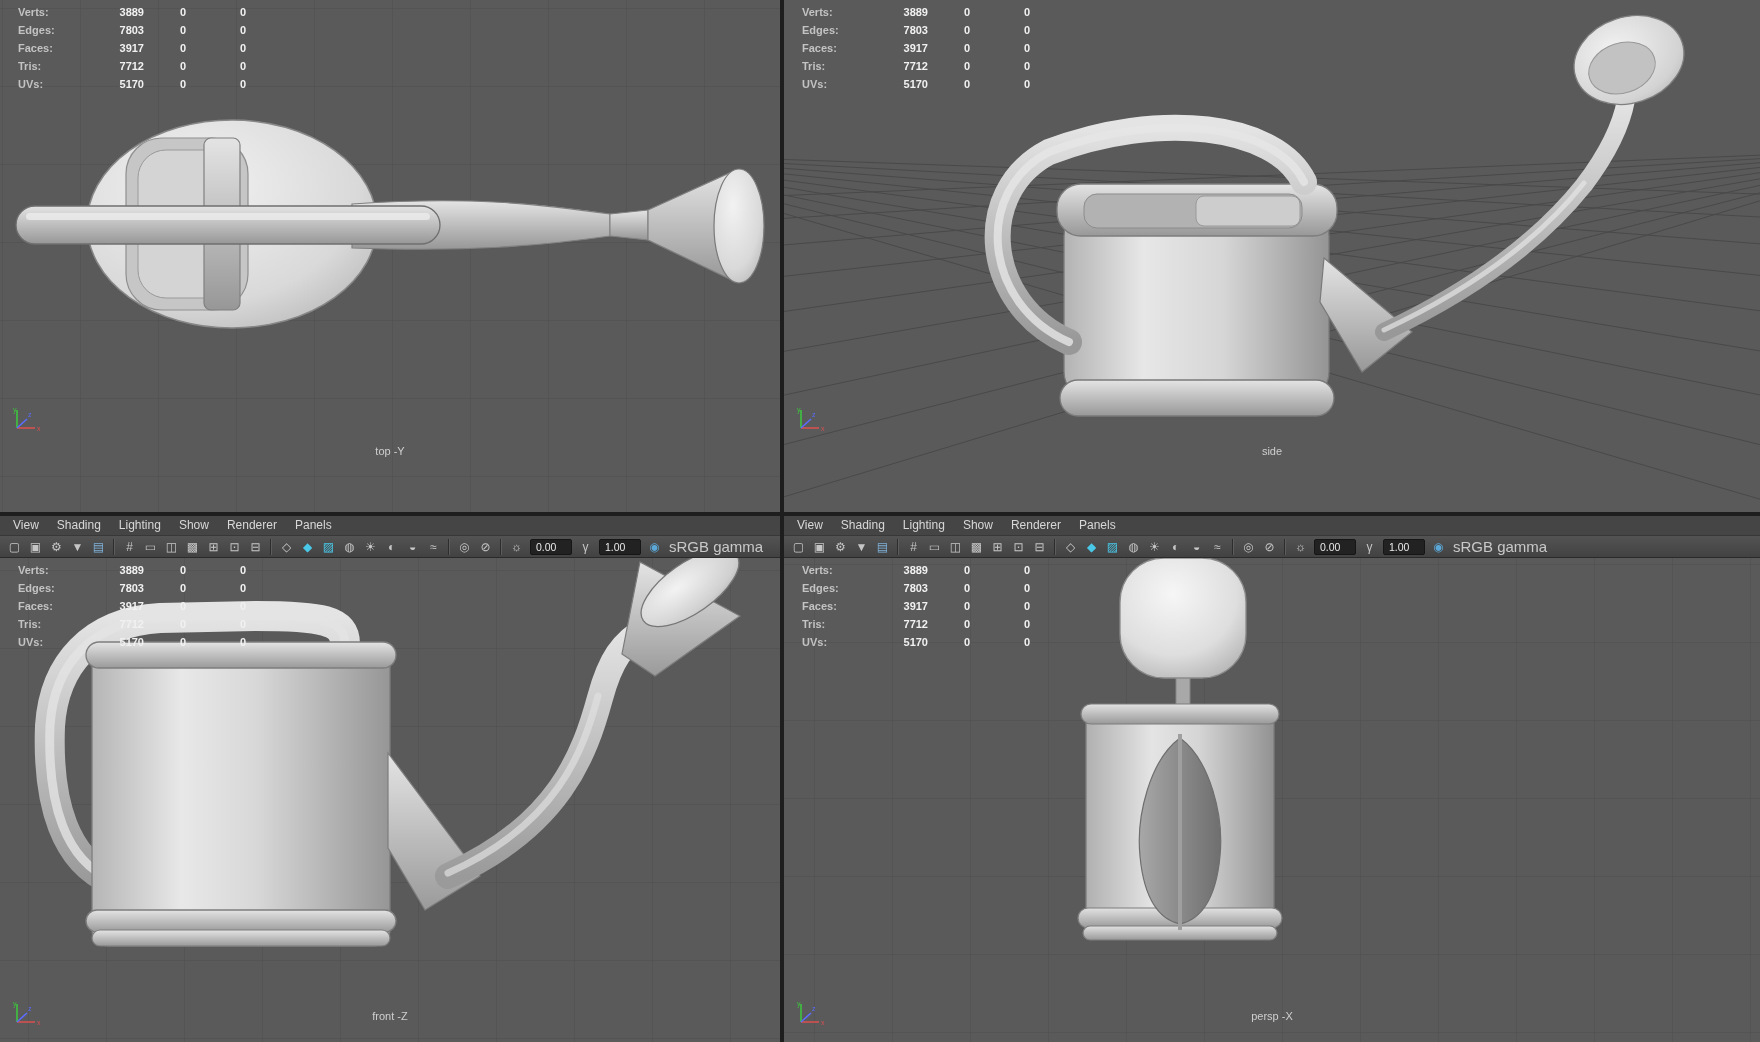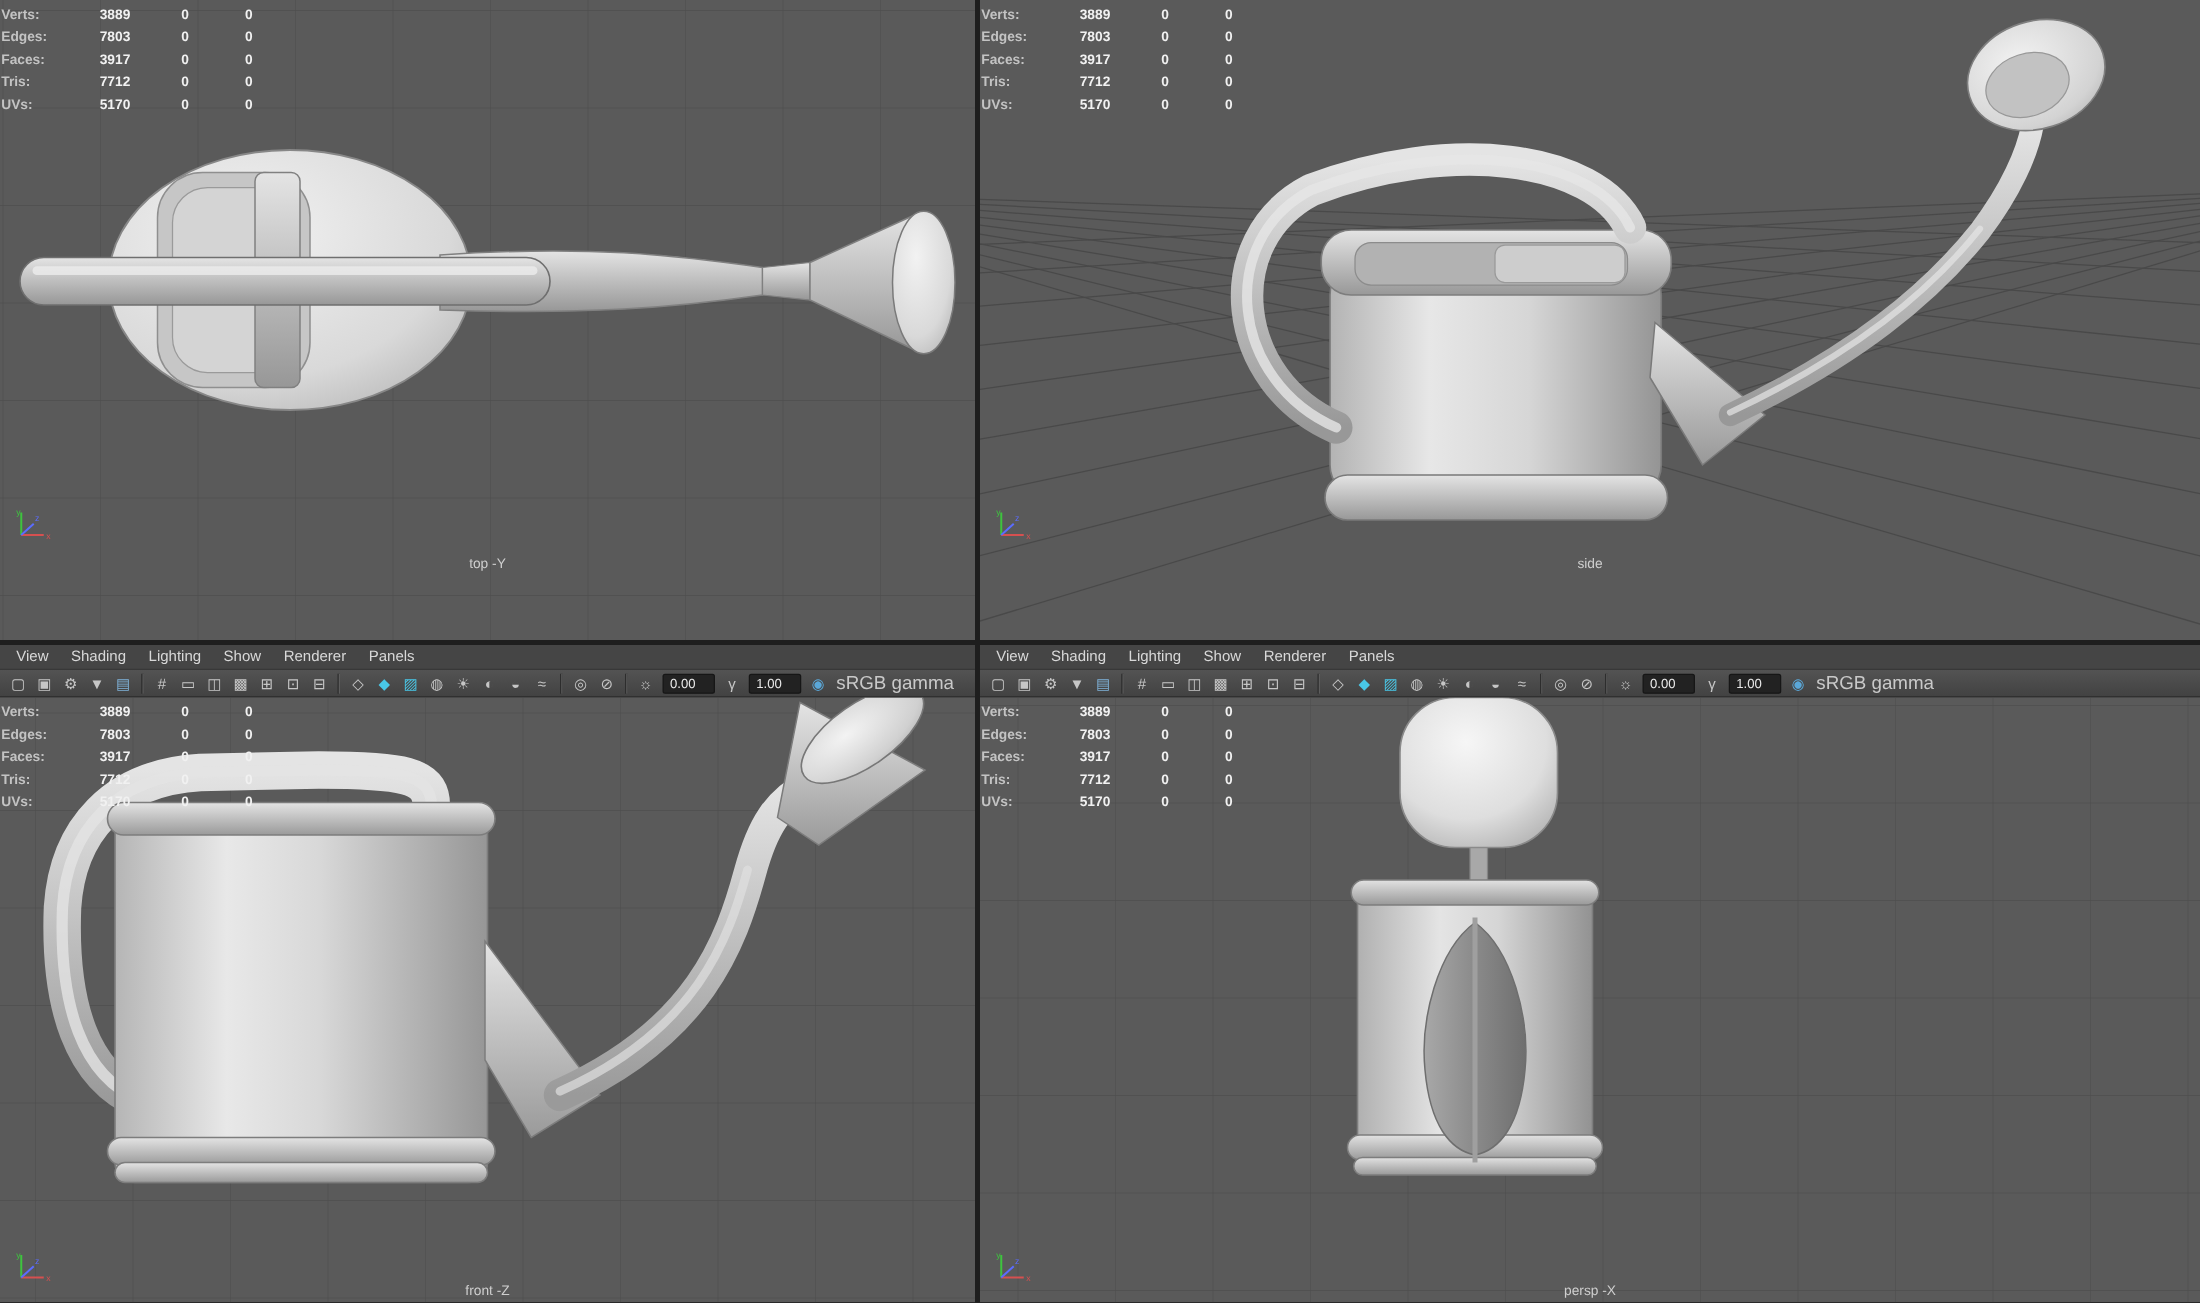--- a/index.html
+++ b/index.html
@@ -5,30 +5,30 @@
   html,body{margin:0;padding:0;background:#2b2b2b;}
   .stage{position:relative;width:1760px;height:1042px;font-family:"Liberation Sans",sans-serif;
          display:grid;grid-template-columns:780px 4px 976px;grid-template-rows:512px 4px 526px;
          background:#1e1e1e;overflow:hidden;}
   .divider{background:#1e1e1e;}
   .panel{position:relative;display:flex;flex-direction:column;overflow:hidden;background:#454545;}
   .viewport{position:relative;flex:1;background:#5a5a5a;overflow:hidden;}
   .viewport svg.canvas{position:absolute;left:0;top:0;}
 
   
-  .hud{position:absolute;left:1px;top:3px;z-index:5;}
+  .hud{position:absolute;left:18px;top:3px;z-index:5;}
   .hud-row{display:grid;grid-template-columns:56px 70px 42px 60px;height:18px;line-height:18px;
            font-size:11px;font-weight:bold;}
   .hud-label{color:#c3c3c3;text-align:left;}
-  .hud-val{color:#f1f1f1;text-align:center;}
+  .hud-val{color:#f1f1f1;text-align:right;}
 
   
   .view-label{position:absolute;left:50%;transform:translateX(-50%);color:#cfcfcf;font-size:11px;z-index:5;}
   .viewport.vp-top .view-label{bottom:55px;}
-  .viewport.vp-bottom .view-label{bottom:3px;}
+  .viewport.vp-bottom .view-label{bottom:20px;}
   .gizmo{position:absolute;left:10px;z-index:5;}
   .viewport.vp-top .gizmo{bottom:78px;}
   .viewport.vp-bottom .gizmo{bottom:14px;}
 
   
   .panel-menubar{height:19px;background:#454545;border-bottom:1px solid #383838;
                  display:flex;align-items:center;padding-left:4px;flex:0 0 auto;}
   .menu-item{color:#d8d8d8;font-size:12px;padding:0 9px;height:19px;line-height:19px;cursor:default;}
 
   

